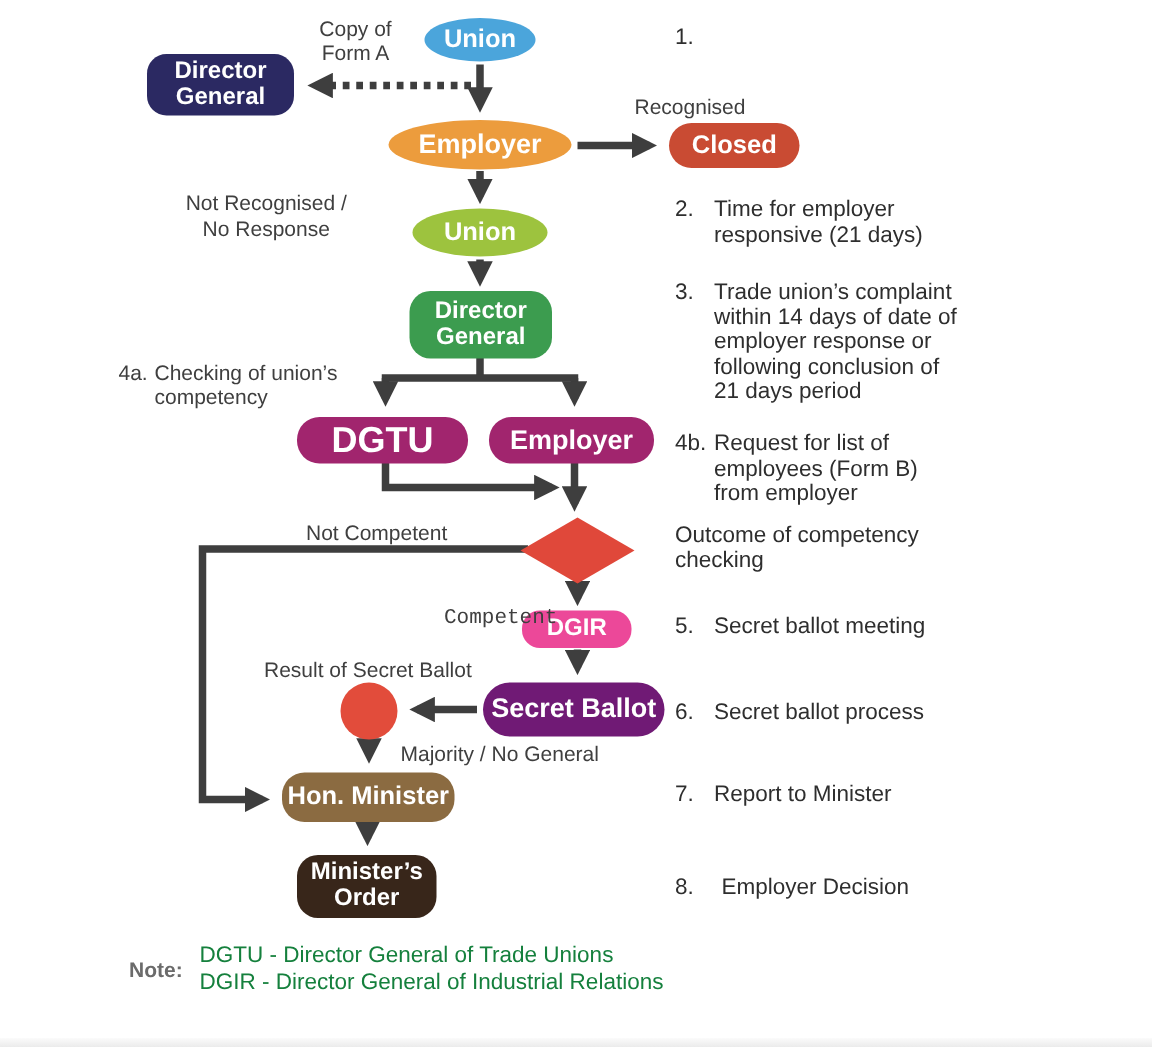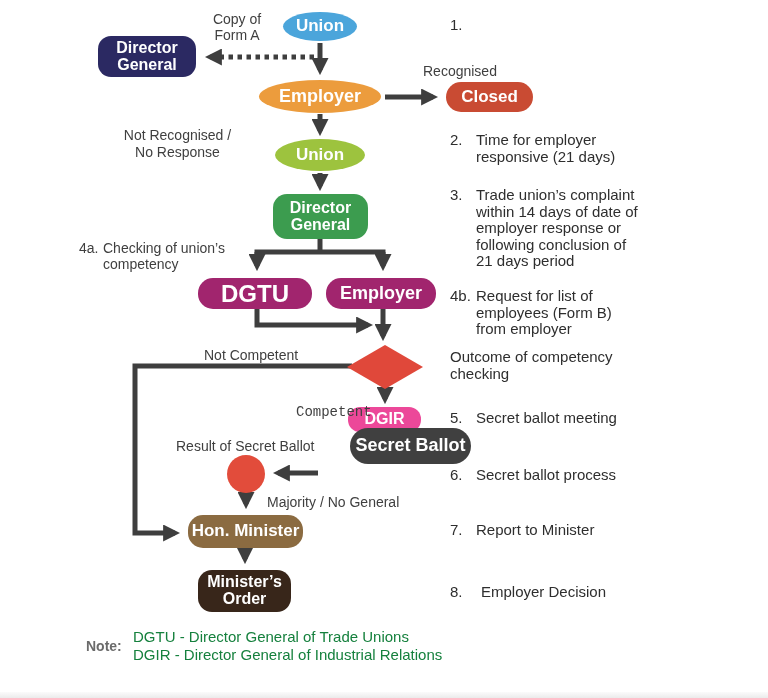--- a/index.html
+++ b/index.html
@@ -76,21 +76,21 @@
 
   <div class="node" style="left:273px;top:194px;width:95px;height:45px;border-radius:14px;background:#3C9C4F;font-size:16px;">Director
 General</div>
 
   <div class="node" style="left:198px;top:278px;width:114px;height:31px;border-radius:15px;background:#A1256E;font-size:24px;">DGTU</div>
 
   <div class="node" style="left:326px;top:278px;width:110px;height:31px;border-radius:15px;background:#A1256E;font-size:18px;">Employer</div>
 
   <div class="node" style="left:348px;top:407px;width:73px;height:25px;border-radius:12px;background:#ec4899;font-size:16px;">DGIR</div>
 
-  <div class="node" style="left:322px;top:428px;width:121px;height:36px;border-radius:18px;background:#404040;font-size:18px;margin-left:28px;">Secret Ballot</div>
+  <div class="node" style="left:322px;top:455px;width:121px;height:36px;border-radius:18px;background:#701a75;font-size:18px;">Secret Ballot</div>
 
   <div class="node" style="left:227px;top:455px;width:38px;height:38px;border-radius:50%;background:#E24C3B;"></div>
 
   <div class="node" style="left:198px;top:570px;width:93px;height:42px;border-radius:14px;background:#38261A;font-size:16px;">Minister’s
 Order</div>
 
   <div class="node" style="left:188px;top:515px;width:115px;height:33px;border-radius:15px;background:#8B6B41;font-size:17px;">Hon. Minister</div>
 
   <div class="lbl center" style="left:197px;top:11px;width:80px;">Copy of
 Form A</div>

